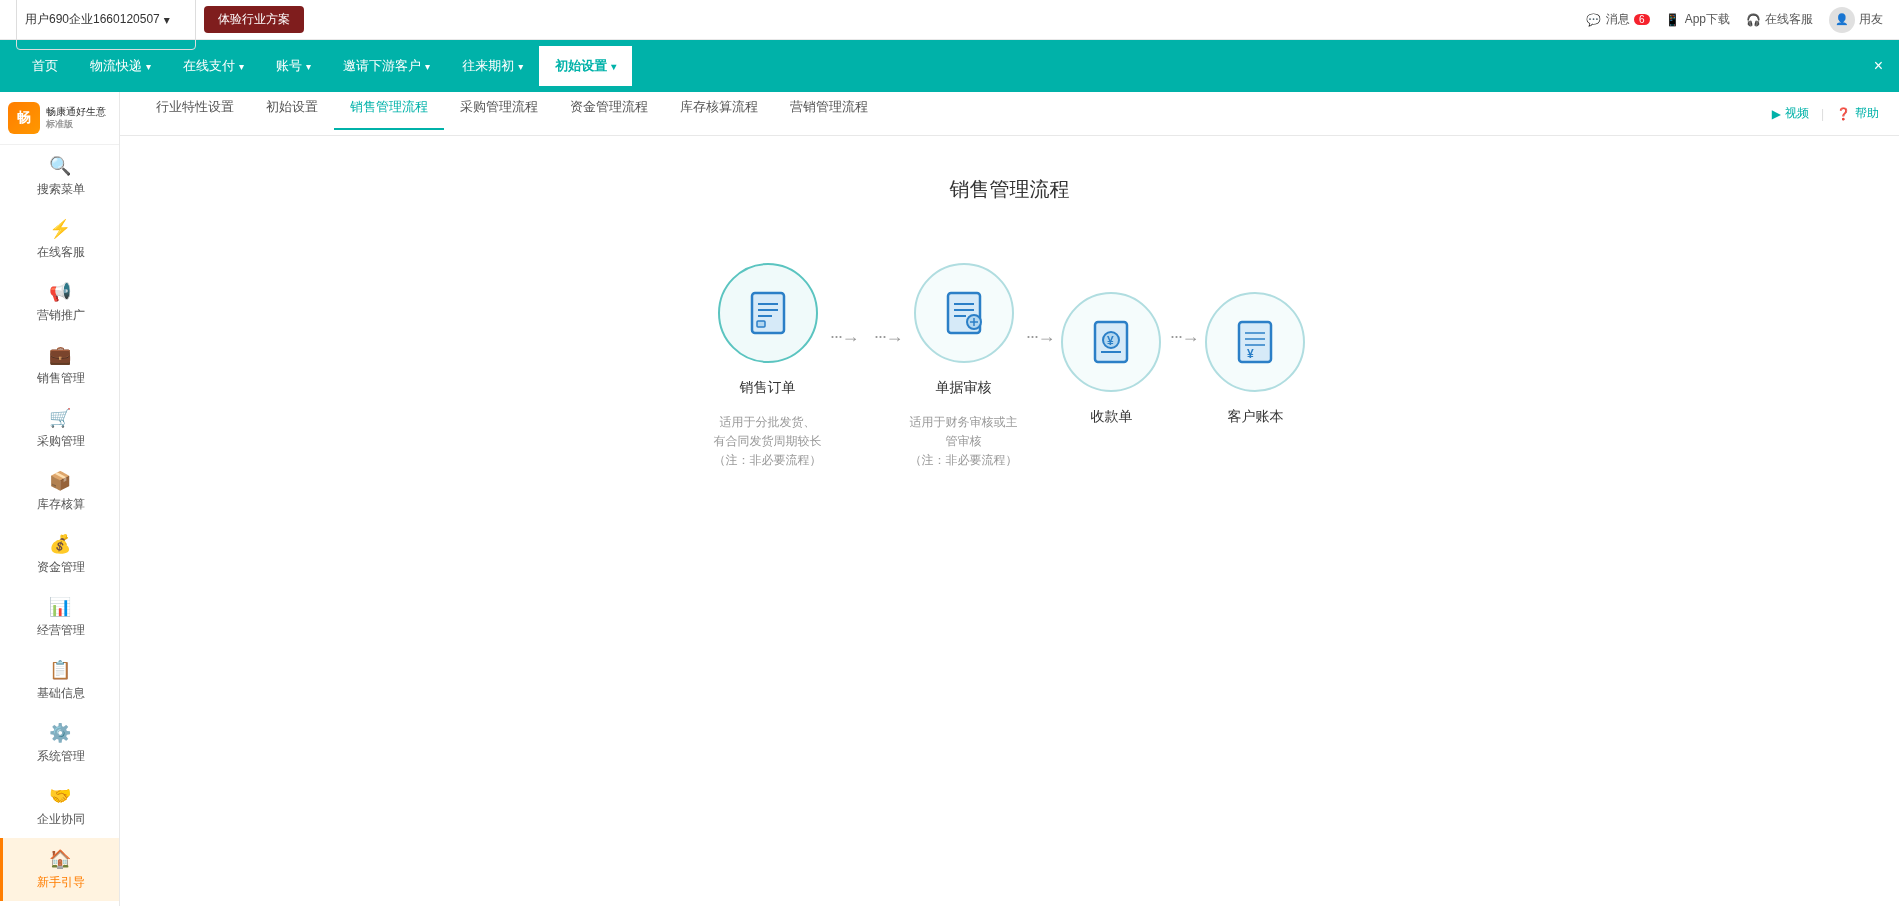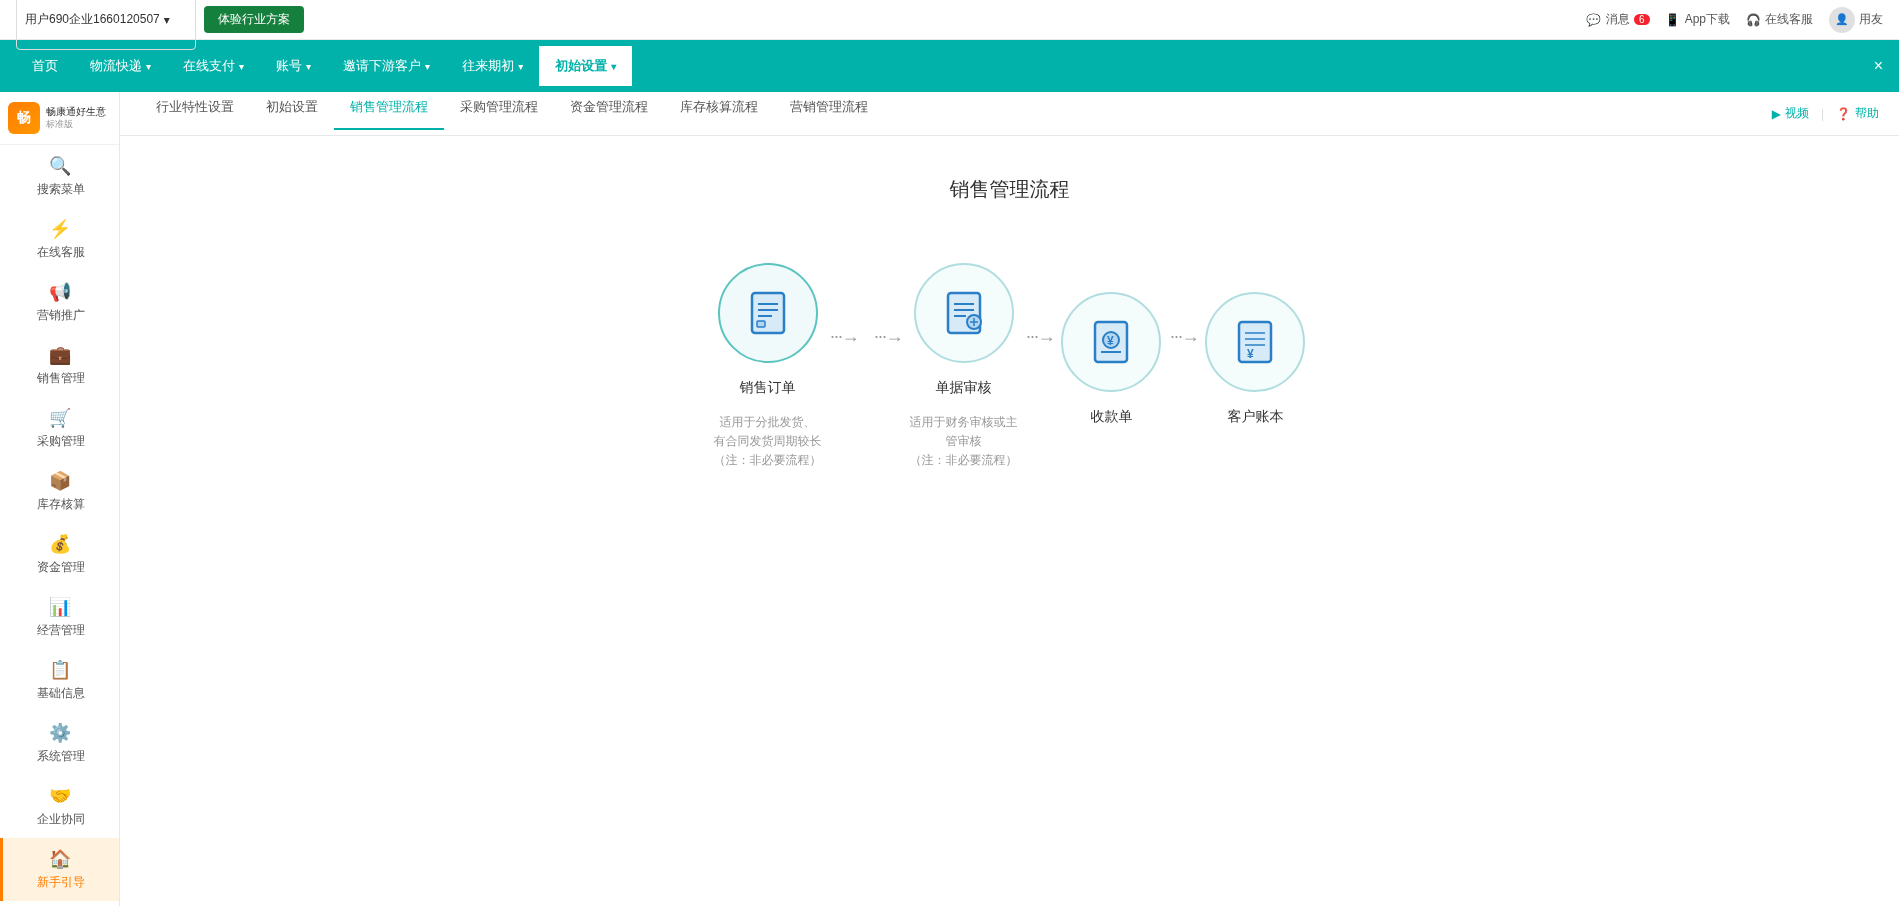--- a/index.html
+++ b/index.html
@@ -22,21 +22,21 @@
       padding: 21px 8px;
       font-size: 12px;
       color: #333;
       display: flex;
       align-items: center;
       gap: 4px;
       cursor: pointer;
       min-width: 180px;
     }
     .trial-btn {
-      background: #15803d;
+      background: #7f1d1d;
       color: #fff;
       border: none;
       border-radius: 4px;
       padding: 5px 14px;
       font-size: 12px;
       cursor: pointer;
     }
     .top-bar-right { display: flex; align-items: center; gap: 16px; font-size: 12px; color: #555; }
     .top-bar-right .item { display: flex; align-items: center; gap: 4px; cursor: pointer; }
     .badge {
@@ -109,21 +109,21 @@
       border-bottom: 1px solid #f0f0f0;
     }
     .logo-icon {
       width: 32px; height: 32px;
       background: linear-gradient(135deg, #ff7d00, #ff9800);
       border-radius: 6px;
       display: flex; align-items: center; justify-content: center;
       color: #fff; font-size: 14px; font-weight: bold;
     }
     .logo-text { font-size: 10px; color: #333; line-height: 1.3; }
-    .logo-tag { font-size: 9px; color: #999; }
+    .logo-tag { font-size: 9px; color: #999; font-weight: bold; }
 
     .sidebar-item {
       display: flex;
       flex-direction: column;
       align-items: center;
       padding: 10px 4px;
       cursor: pointer;
       color: #555;
       font-size: 12px;
       gap: 4px;

